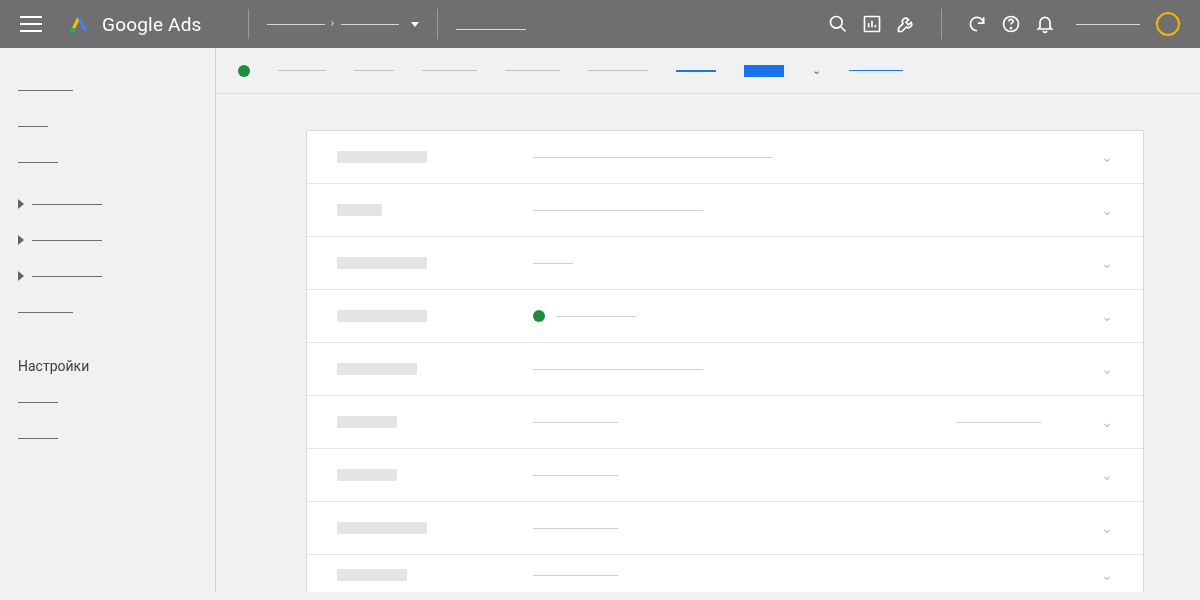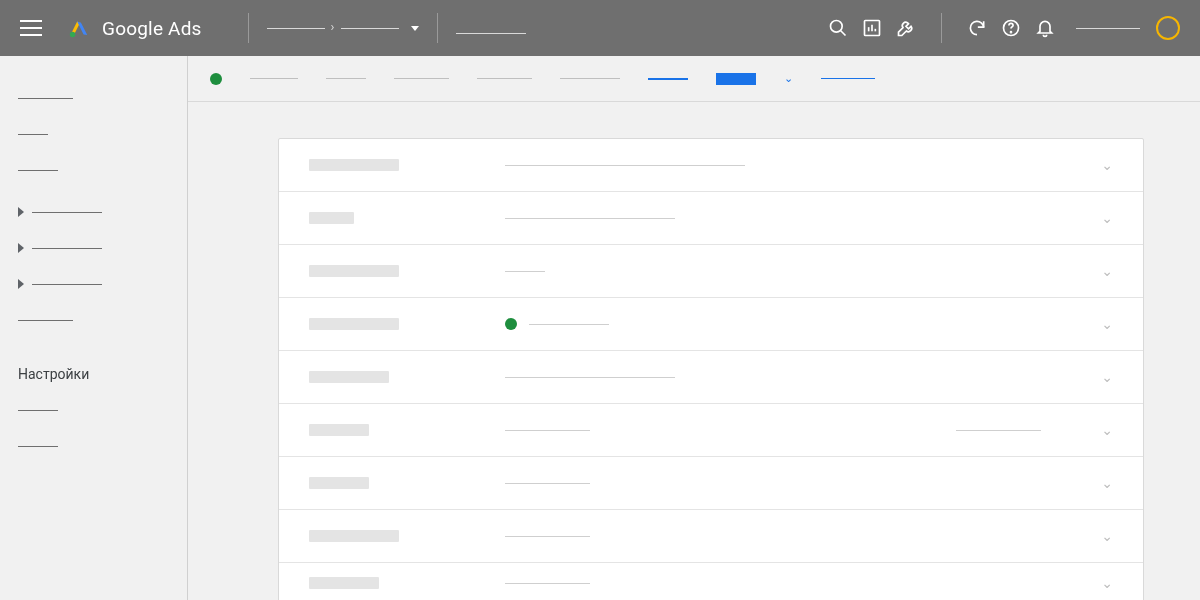--- a/index.html
+++ b/index.html
@@ -1,19 +1,19 @@
 <!DOCTYPE html>
 <html><head>
   <meta charset="utf-8">
   <style>
     * { margin: 0; padding: 0; box-sizing: border-box; }
     body { font-family: 'Roboto', Arial, sans-serif; background: #f1f1f1; width: 1200px; height: 600px; overflow: hidden; }
     
     
-    .header { background: #6f6f6f; height: 56px; display: flex; align-items: center; padding: 0 20px; color: #fff; }
+    .header { background: #6f6f6f; height: 48px; display: flex; align-items: center; padding: 0 20px; color: #fff; }
     .hamburger { width: 24px; height: 24px; display: flex; flex-direction: column; justify-content: center; gap: 5px; cursor: pointer; margin-right: 24px; }
     .hamburger span { height: 2px; background: #fff; width: 22px; }
     .logo-wrap { display: flex; align-items: center; gap: 12px; margin-right: 28px; }
     .logo-mark { width: 22px; height: 22px; }
     .logo-text { font-size: 19px; font-weight: 400; letter-spacing: 0.2px; }
     .vsep { width: 1px; height: 30px; background: #9a9a9a; margin: 0 18px; }
     .crumb1 { display: flex; align-items: center; gap: 6px; }
     .ph-line { height: 1px; background: #d9d9d9; display: inline-block; }
     .crumb1 .ph-line { width: 58px; }
     .chev-right { font-size: 13px; color: #d9d9d9; position: relative; top: -2px;}
@@ -22,21 +22,21 @@
     
     .header-right { margin-left: auto; display: flex; align-items: center; }
     .icon-btn { width: 34px; height: 34px; display: flex; align-items: center; justify-content: center; cursor: pointer; color: #fff; }
     .icon-svg { width: 20px; height: 20px; }
     .acct-line { width: 64px; height: 1px; background: #d9d9d9; margin: 0 10px 0 14px; }
     .avatar { width: 24px; height: 24px; border: 2px solid #f7b600; border-radius: 50%; margin-left: 6px; }
     
     
     .main { display: flex; height: calc(600px - 56px); }
     
-    .sidebar { width: 188px; background: #f1f1f1; border-right: 1px solid #d0d0d0; padding: 24px 18px; color: #3c4043; font-size: 13px; }
+    .sidebar { width: 216px; background: #f1f1f1; border-right: 1px solid #d0d0d0; padding: 24px 18px; color: #3c4043; font-size: 13px; }
     .sb-item { height: 36px; display: flex; align-items: center; gap: 8px; cursor: pointer; }
     .sb-ph { height: 1px; background: #6f6f6f; display: inline-block; }
     .sb-ph.w40 { width: 40px; } .sb-ph.w55 { width: 55px; } .sb-ph.w70 { width: 70px; } .sb-ph.w30 { width: 30px; }
     .sb-caret { width:0;height:0;border-top:5px solid transparent;border-bottom:5px solid transparent;border-left:6px solid #5f6368; }
     .sb-text { font-size: 14px; color: #3c4043; }
     .sb-group { margin-top: 6px; }
     
     .content { flex: 1; background: #f1f1f1; position: relative; overflow: hidden; }
     
     

